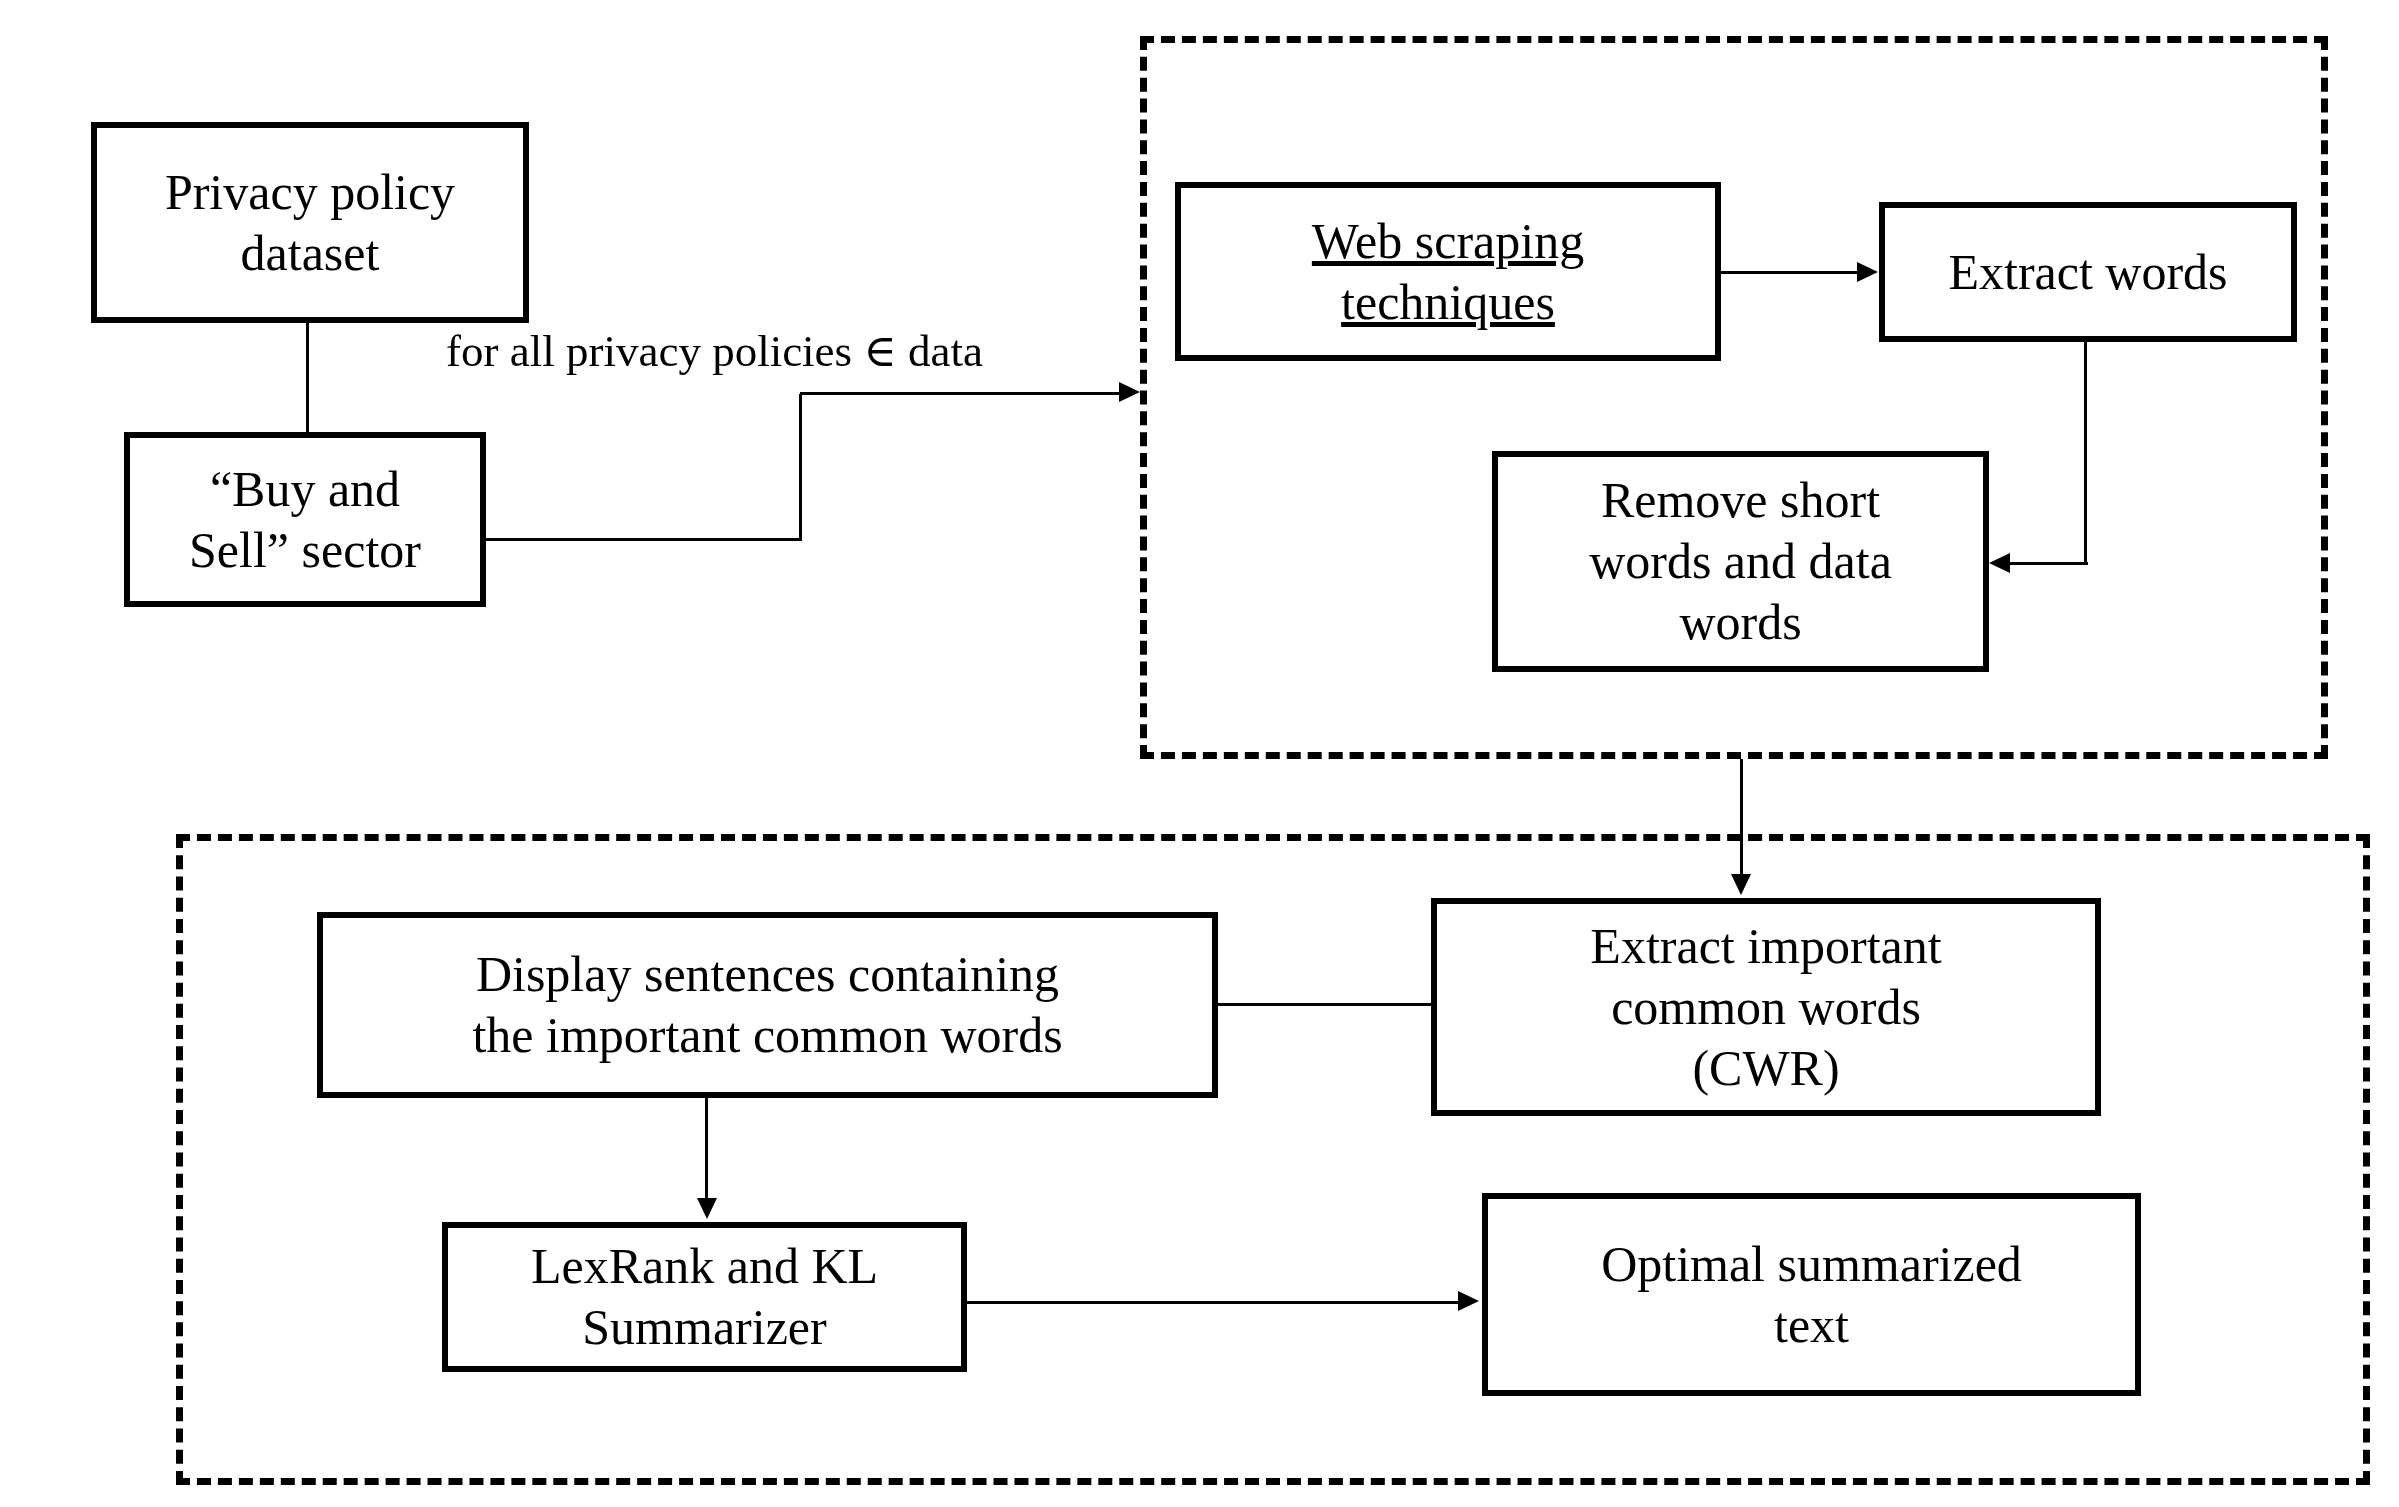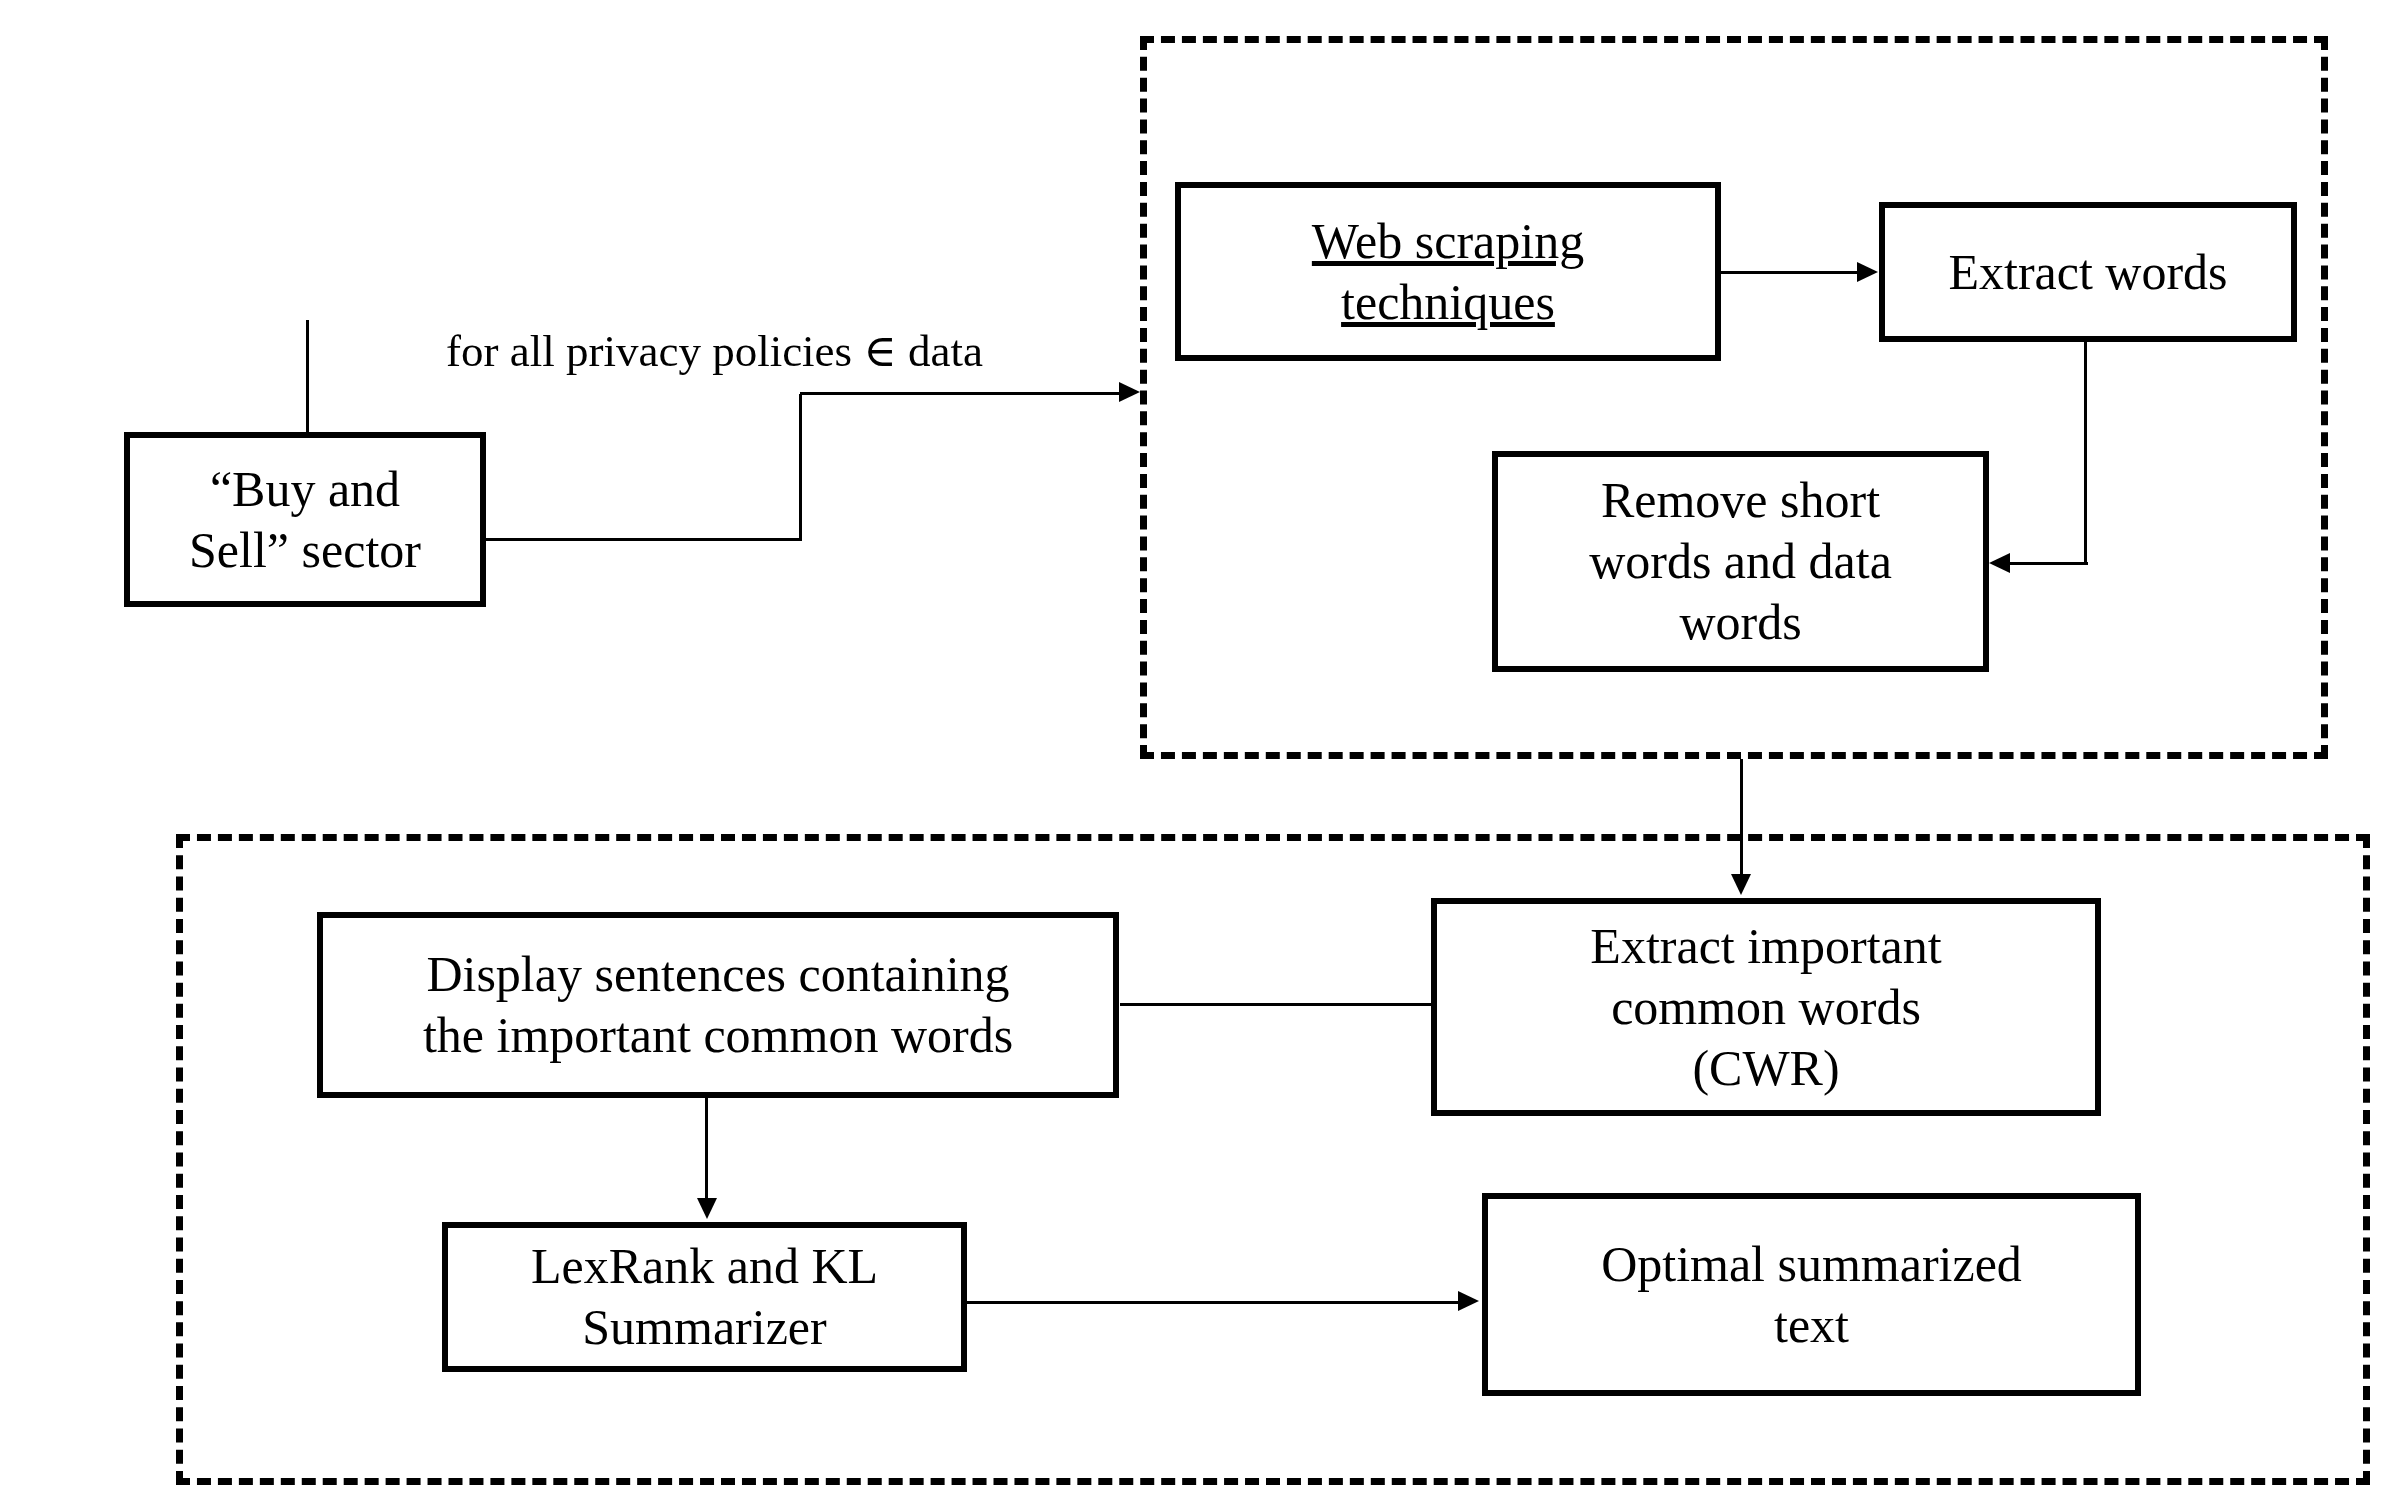--- a/index.html
+++ b/index.html
@@ -47,34 +47,38 @@
     line-height: 1.2;
     z-index: 2;
   }
   
   #node-privacy-dataset   { left: 91px;   top: 122px;  width: 438px; height: 201px; }
   #node-buy-sell          { left: 124px;  top: 432px;  width: 362px; height: 175px; }
   #node-web-scraping      { left: 1175px; top: 182px;  width: 546px; height: 179px; text-decoration: underline; }
   #node-extract-words     { left: 1879px; top: 202px;  width: 418px; height: 140px; }
   #node-remove-short      { left: 1492px; top: 451px;  width: 497px; height: 221px; }
   #node-extract-important { left: 1431px; top: 898px;  width: 670px; height: 218px; }
-  #node-display-sentences { left: 317px;  top: 912px;  width: 802px; height: 186px; }
+  #node-display-sentences { left: 317px;  top: 912px;  width: 901px; height: 186px; }
   #node-lexrank           { left: 442px;  top: 1222px; width: 525px; height: 150px; }
   #node-optimal           { left: 1482px; top: 1193px; width: 659px; height: 203px; }
   #group-scraping      { left: 1140px; top: 36px;  width: 1188px; height: 723px; }
   #group-summarization { left: 176px;  top: 834px; width: 2194px; height: 651px; }
 </style>
 </head>
 <body>
 
 <div id="figure">
 
   <div class="dashed-group" id="group-scraping"></div>
   <div class="dashed-group" id="group-summarization"></div>
 
+  <div class="node" id="node-privacy-dataset">
+    <div>Privacy policy</div>
+    <div>dataset</div>
+  </div>
 
   <div class="node" id="node-buy-sell">
     <div>“Buy and</div>
     <div>Sell” sector</div>
   </div>
 
   <div class="node" id="node-web-scraping">
     <div>Web scraping</div>
     <div>techniques</div>
   </div>

